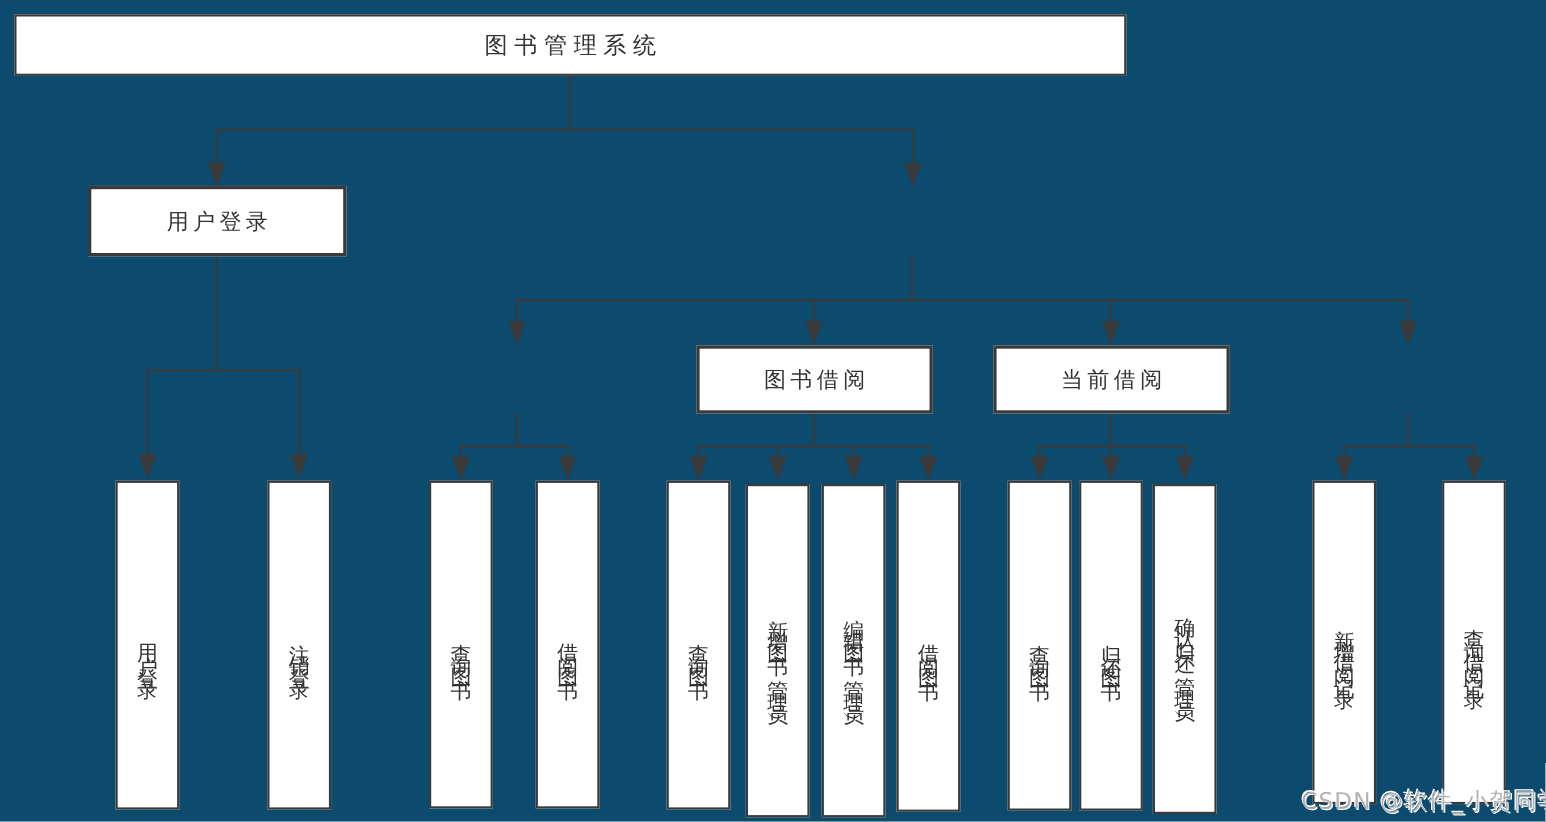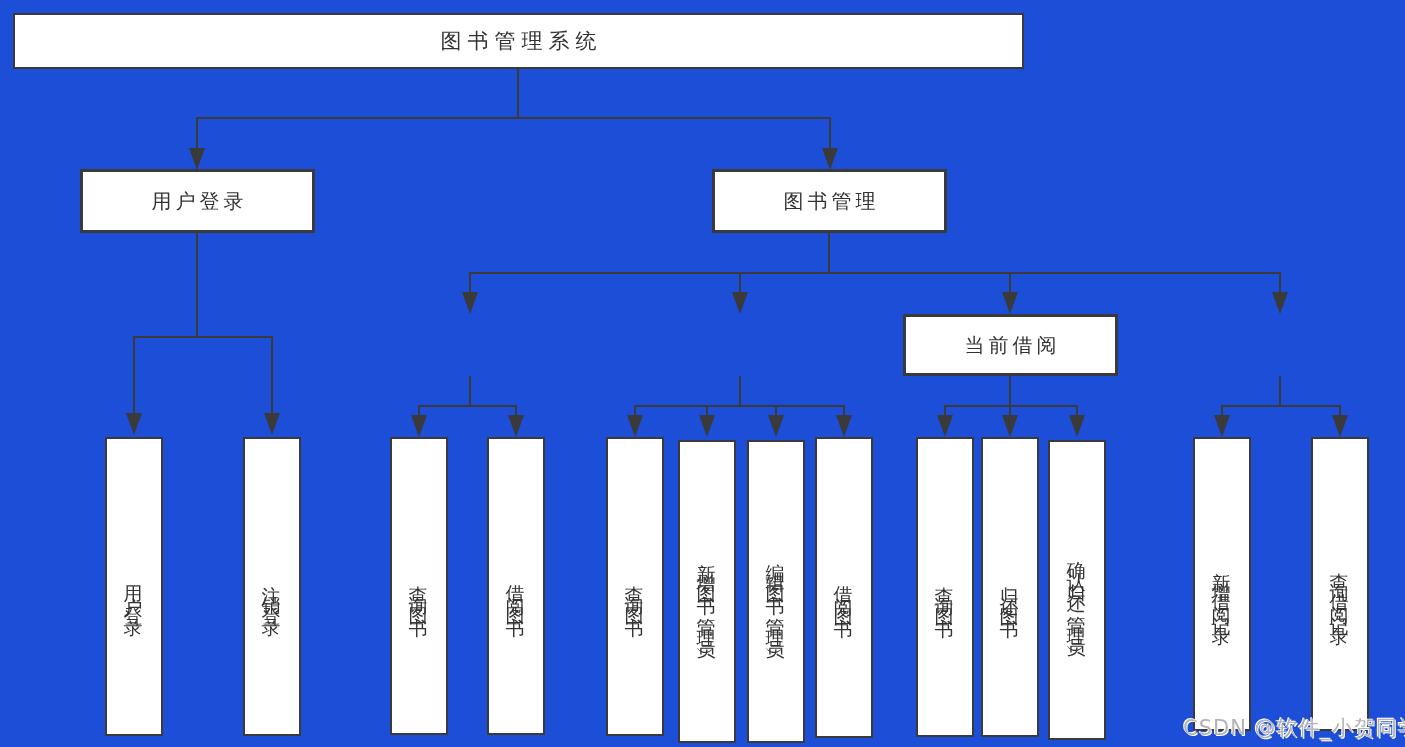--- a/index.html
+++ b/index.html
@@ -1,17 +1,17 @@
 <!DOCTYPE html>
 <html><head>
 <meta charset="utf-8">
 <style>
   html,body{margin:0;padding:0;background:#ffffff;}
   .stage{
-    position:relative;width:1405px;height:747px;background:#1d4ed8;
+    position:relative;width:1405px;height:747px;background:#0c4a6e;
     font-family:"DejaVu Sans","Liberation Sans",sans-serif;color:#333333;overflow:hidden;
   }
   .box{
     position:absolute;background:#ffffff;border:2px solid #3a3a3a;box-sizing:border-box;
     display:flex;align-items:center;justify-content:center;
   }
   .bold{border-width:3px;}
   .hlabel{font-size:20px;letter-spacing:4px;text-indent:4px;white-space:nowrap;}
   .title{font-size:21px;letter-spacing:6px;text-indent:6px;}
   .vtext{writing-mode:vertical-rl;font-size:19px;letter-spacing:11px;margin-bottom:-11px;white-space:nowrap;}
@@ -93,24 +93,24 @@
   <div class="vl" style="left:1339px;top:405px;height:11px;"></div>
   <div class="arr" style="left:1332px;top:415px;"></div>
 
   <div class="box" style="left:13px;top:13px;width:1011px;height:56px;">
     <span class="title">图书管理系统</span>
   </div>
 
   <div class="box bold" style="left:80px;top:169px;width:235px;height:64px;">
     <span class="hlabel">用户登录</span>
   </div>
-  <div class="box bold" style="left:712px;top:169px;width:235px;height:64px;">
-    <span class="hlabel">图书管理</span>
+
+  <div class="box bold" style="left:633px;top:314px;width:215px;height:62px;">
+    <span class="hlabel">图书借阅</span>
   </div>
-
   <div class="box bold" style="left:903px;top:314px;width:215px;height:62px;">
     <span class="hlabel">当前借阅</span>
   </div>
 
   <div class="box" style="left:105px;top:437px;width:58px;height:299px;">
     <span class="vtext">用户登录</span>
   </div>
   <div class="box" style="left:243px;top:437px;width:58px;height:299px;">
     <span class="vtext">注销登录</span>
   </div>

